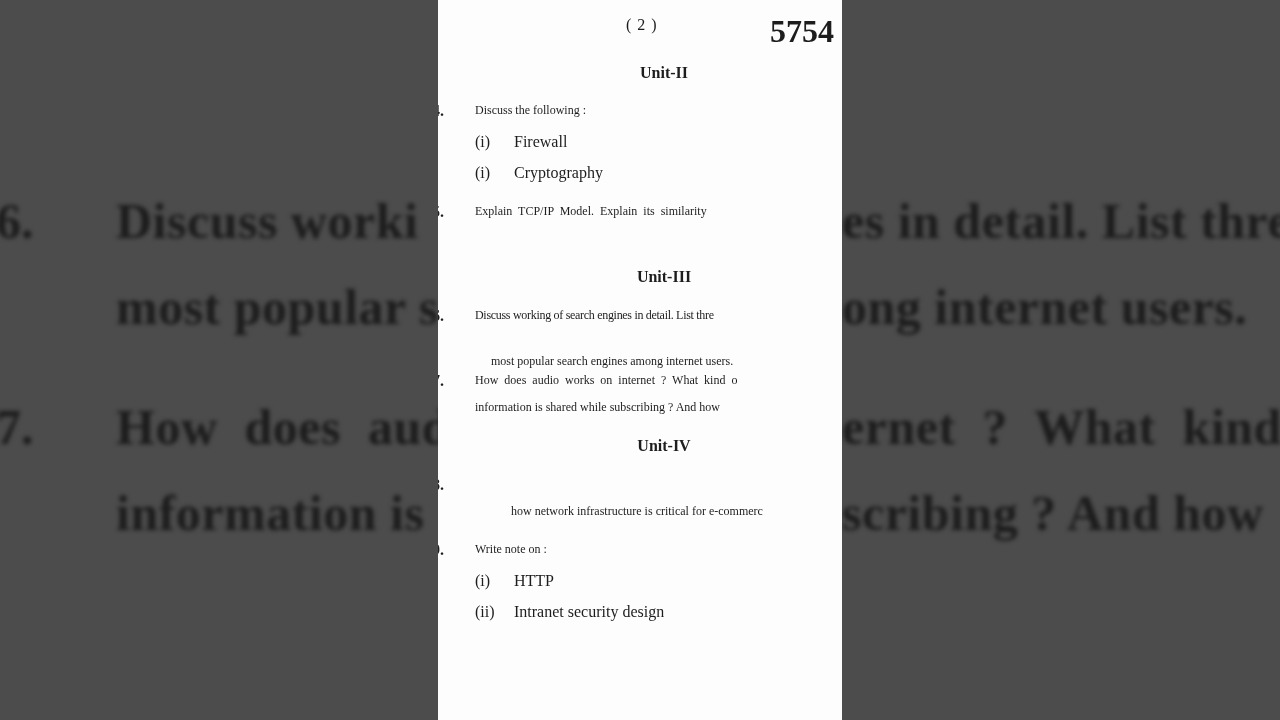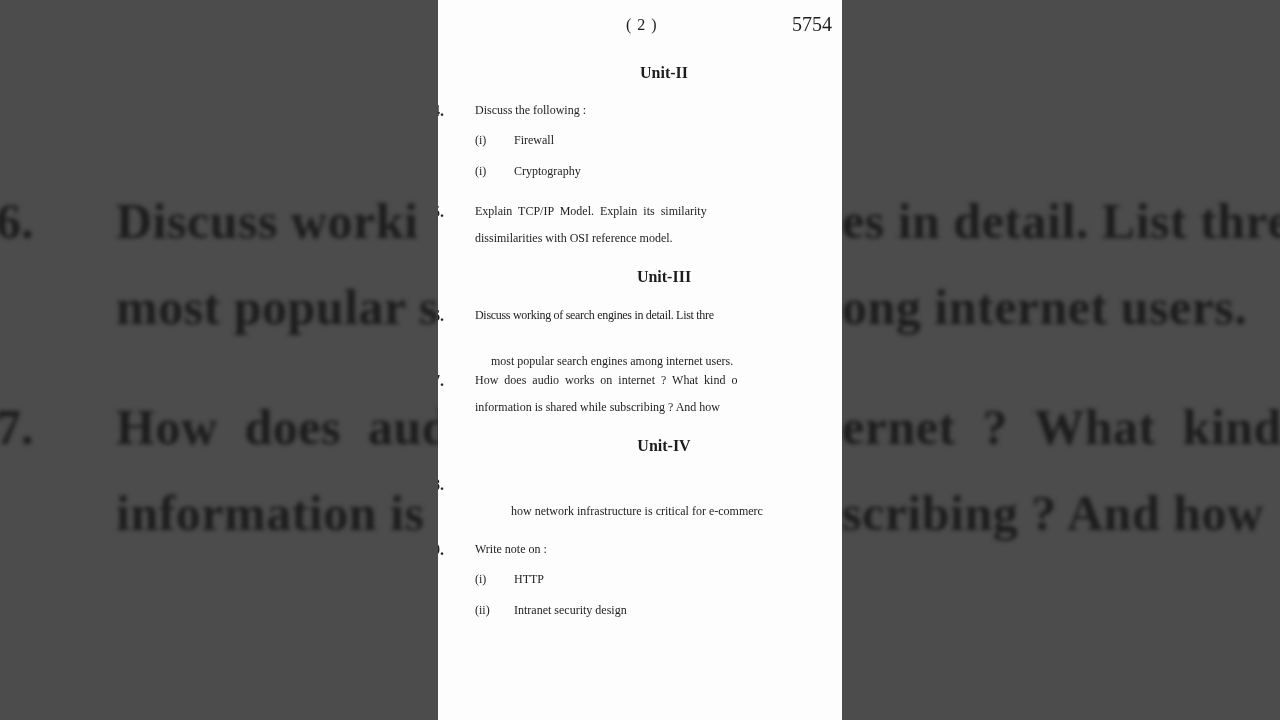--- a/index.html
+++ b/index.html
@@ -48,23 +48,23 @@
       color: #1d1d1d;
     }
     .hdr-page {
       position: absolute;
       left: 188px; top: 16px;
       font-size: 16px;
       letter-spacing: 1px;
     }
     .hdr-code {
       position: absolute;
-      left: 354px; top: 13px;
-      font-size: 20px;
-      font-weight: normal;
+      left: 332px; top: 13px;
+      font-size: 32px;
+      font-weight: bold;
     }
     .unit {
       position: absolute;
       width: 452px;
       text-align: center;
       font-size: 16px;
       font-weight: bold;
     }
     .qnum {
       position: absolute;
@@ -76,21 +76,21 @@
       position: absolute;
       left: 37px;
       font-size: 12px;
       white-space: nowrap;
       line-height: 27px;
     }
     .qtext.just { word-spacing: 3px; }
     .sub {
       position: absolute;
       left: 37px;
-      font-size: 12px;
+      font-size: 16px;
       white-space: nowrap;
     }
     .sub .roman { display: inline-block; width: 39px; }
   </style>
 </head>
 <body>
 
 <div class="stage">
 
   <div class="backdrop">
@@ -117,21 +117,20 @@
     <span class="qtext" style="top:97px;">Discuss the following :</span>
     <div class="sub" style="top:133px;">
       <span class="roman">(i)</span><span>Firewall</span>
     </div>
     <div class="sub" style="top:164px;">
       <span class="roman">(i)</span><span>Cryptography</span>
     </div>
 
     <span class="qnum" style="top:203px;">5.</span>
     <span class="qtext just" style="top:198px;">Explain TCP/IP Model. Explain its similarity</span>
-    <span class="qtext" style="top:225px;">dissimilarities with OSI reference model.</span>
 
     <div class="unit" style="top:268px;">Unit-III</div>
 
     <span class="qnum" style="top:307px;">6.</span>
     <span class="qtext" style="top:302px;letter-spacing:-0.3px;">Discuss working of search engines in detail. List thre</span>
     <span class="qtext" style="top:348px;margin-left:16px;">most popular search engines among internet users.</span>
 
     <span class="qnum" style="top:372px;">7.</span>
     <span class="qtext just" style="top:367px;">How does audio works on internet ? What kind o</span>
     <span class="qtext" style="top:394px;text-align:right;">information is shared while subscribing ? And how</span>

